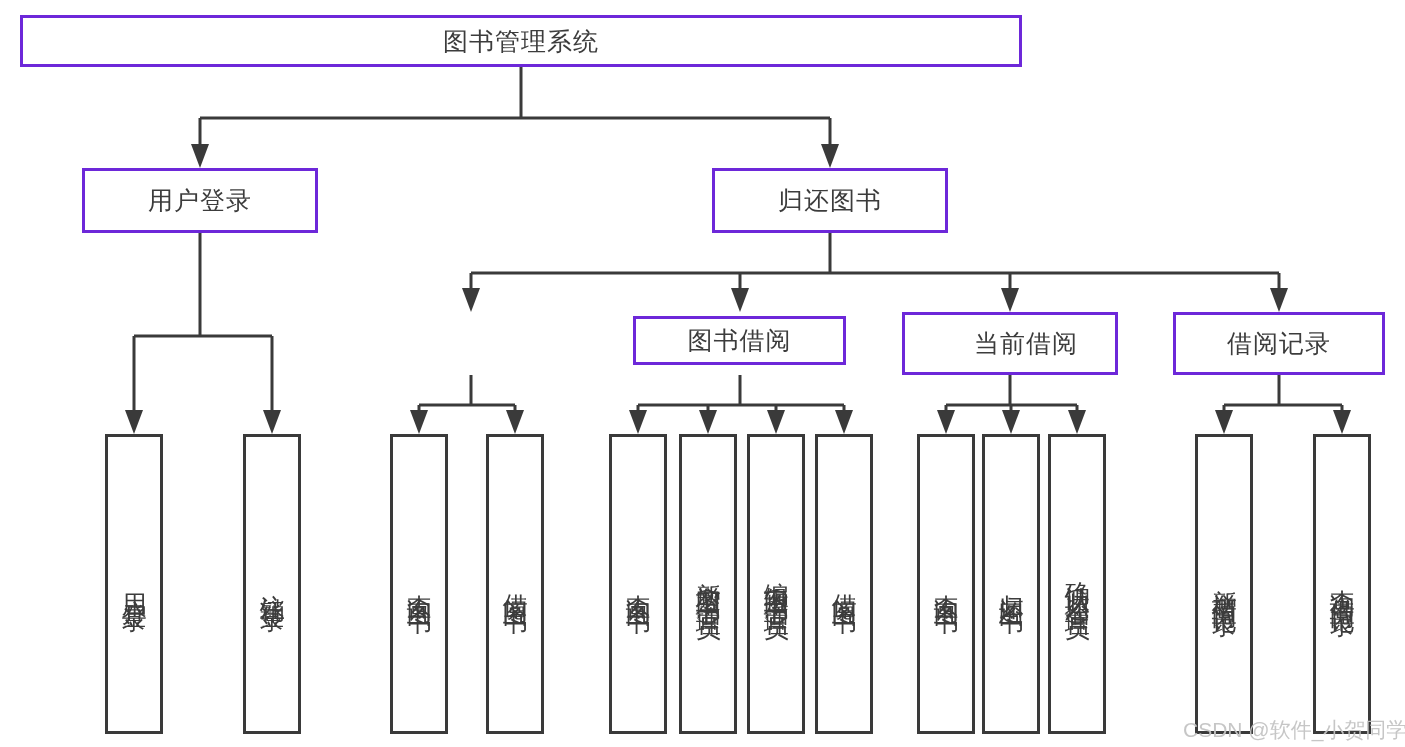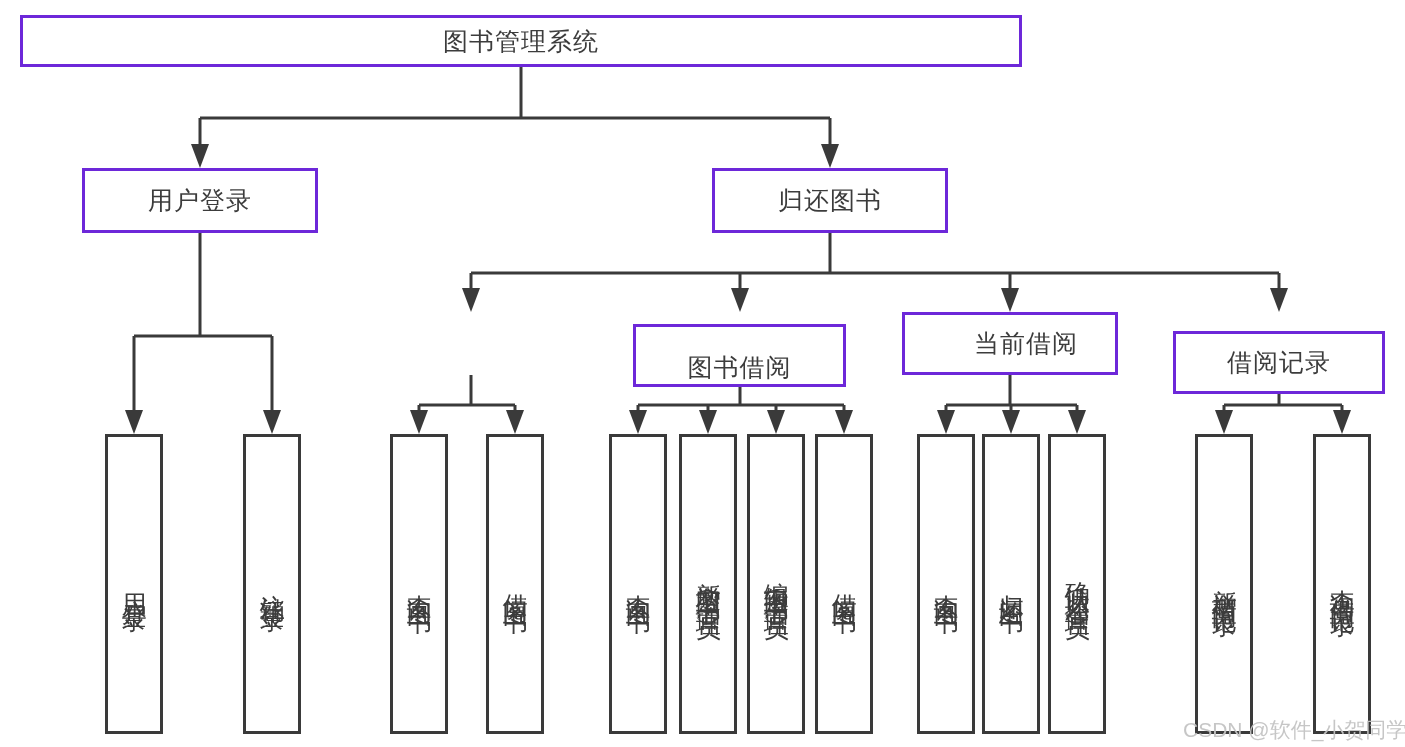--- a/index.html
+++ b/index.html
@@ -94,27 +94,27 @@
     <span class="label-h">图书管理系统</span>
   </div>
 
   <div class="node" style="left:82px; top:168px; width:236px; height:65px;">
     <span class="label-h">用户登录</span>
   </div>
   <div class="node" style="left:712px; top:168px; width:236px; height:65px;">
     <span class="label-h">归还图书</span>
   </div>
 
-  <div class="node" style="left:633px; top:324px; width:213px; height:63px;align-items:flex-end;">
+  <div class="node" style="left:633px; top:316px; width:213px; height:49px;">
     <span class="label-h">图书借阅</span>
   </div>
   <div class="node" style="left:902px; top:312px; width:216px; height:63px;padding-left:32px;">
     <span class="label-h">当前借阅</span>
   </div>
-  <div class="node" style="left:1173px; top:312px; width:212px; height:63px;margin-top:19px;">
+  <div class="node" style="left:1173px; top:312px; width:212px; height:63px;">
     <span class="label-h">借阅记录</span>
   </div>
 
   <div class="leaf" style="left:105px;">
     <span class="label-v">用户登录</span>
   </div>
   <div class="leaf" style="left:243px;">
     <span class="label-v">注销登录</span>
   </div>
 

